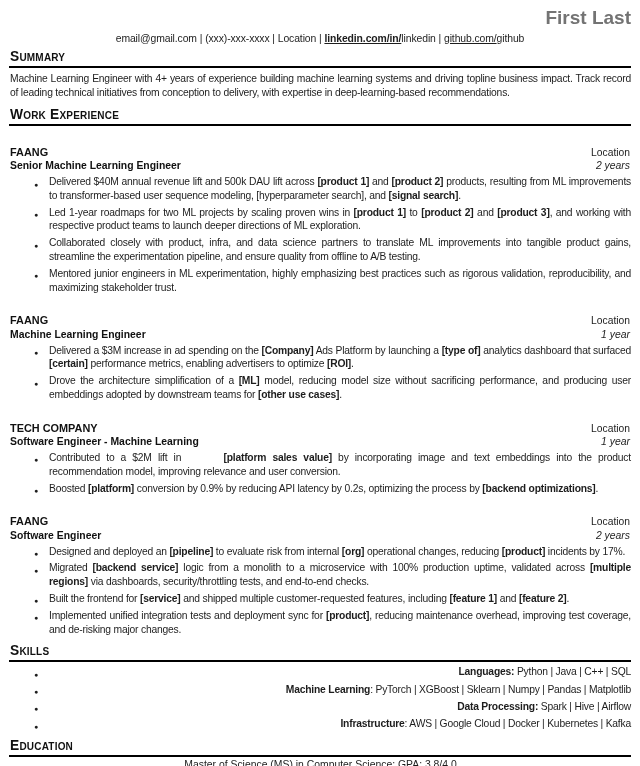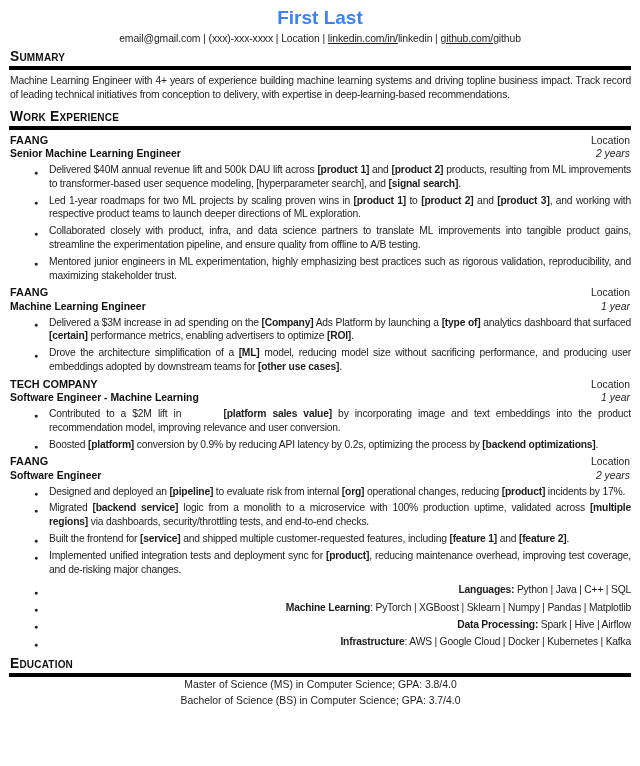--- a/index.html
+++ b/index.html
@@ -5,24 +5,24 @@
   * { box-sizing: border-box; }
   html, body { margin: 0; padding: 0; background: #ffffff; }
   body {
     width: 640px;
     font-family: "Liberation Sans", sans-serif;
     color: #1d1d1d;
   }
   .page { padding: 4px 9px 4px 9px; }
 
   .name {
-    text-align: center;
+    text-align: right;
     font-size: 19px;
     font-weight: 700;
-    color: #3b82f6;
+    color: #737373;
     margin: 2px 0 3px 0;
     line-height: 23px;
   }
   .contact {
     text-align: center;
     font-size: 10.4px;
     letter-spacing: -0.1px;
     margin-bottom: 3px;
     line-height: 13px;
   }
@@ -32,32 +32,32 @@
 
   h2.sec {
     font-variant: small-caps;
     font-size: 13.8px;
     font-weight: 700;
     color: #111;
     letter-spacing: 0.2px;
     line-height: 16px;
     margin: 0;
     padding: 0 0 1px 1px;
-    border-bottom: 4px solid #000000;
+    border-bottom: 2px solid #000000;
   }
 
   .sum {
     text-align: justify;
     font-size: 10.3px;
     line-height: 13.9px;
     letter-spacing: -0.2px;
     margin: 4px 0 0 1px;
   }
 
-  .job { margin-top: 4px; }
+  .job { margin-top: 20px; }
   .jrow {
     display: flex;
     justify-content: space-between;
     align-items: baseline;
     line-height: 13.6px;
     padding: 0 1px;
   }
   .co  { font-weight: 700; font-size: 10.9px; color: #111; }
   .loc { font-size: 10.3px; }
   .ti  { font-weight: 700; font-size: 10.4px; color: #111; }
@@ -87,21 +87,21 @@
 
   .school { font-weight: 700; font-size: 10.5px; color: #111; margin: 3px 0 0 1px; line-height: 15px; }
   .deg { font-size: 10.4px; line-height: 15.6px; margin-left: 1px; text-align: center; }
 </style>
 </head>
 <body>
 
 <div class="page">
 
   <div class="name">First Last</div>
-  <div class="contact"><span>email@gmail.com</span> | <span>(xxx)-xxx-xxxx</span> | <span>Location</span> | <span style="text-decoration: underline;">linkedin.com/in/</span><span>linkedin</span> | <span style="text-decoration: underline;">github.com/</span><span>github</span></div>
+  <div class="contact"><span>email@gmail.com</span> | <span>(xxx)-xxx-xxxx</span> | <span>Location</span> | <span style="text-decoration: underline; font-weight: bold;">linkedin.com/in/</span><span>linkedin</span> | <span style="text-decoration: underline;">github.com/</span><span>github</span></div>
 
   <div class="section first">
     <h2 class="sec">Summary</h2>
     <p class="sum">Machine Learning Engineer with 4+ years of experience building machine learning systems and driving topline business impact. Track record of leading technical initiatives from conception to delivery, with expertise in deep-learning-based recommendations.</p>
   </div>
 
   <div class="section">
     <h2 class="sec">Work Experience</h2>
     <div>
 
@@ -166,20 +166,21 @@
           <li>Designed and deployed an <span style="font-weight: 700;">[pipeline]</span> to evaluate risk from internal <span style="font-weight: 700;">[org]</span> operational changes, reducing <span style="font-weight: 700;">[product]</span> incidents by 17%.</li>
             <li>Migrated <span style="font-weight: 700;">[backend service]</span> logic from a monolith to a microservice with 100% production uptime, validated across <span style="font-weight: 700;">[multiple regions]</span> via dashboards, security/throttling tests, and end-to-end checks.</li>
             <li>Built the frontend for <span style="font-weight: 700;">[service]</span> and shipped multiple customer-requested features, including <span style="font-weight: 700;">[feature 1]</span> and <span style="font-weight: 700;">[feature 2]</span>.</li>
             <li>Implemented unified integration tests and deployment sync for <span style="font-weight: 700;">[product]</span>, reducing maintenance overhead, improving test coverage, and de-risking major changes.</li>
           </ul>
         </div>
       </div>
   </div>
 
   <div class="section">
+    <h2 class="sec">Skills</h2>
     <ul class="blist skills">
 
     <li><span style="font-weight: 700;">Languages:</span> Python | Java | C++ | SQL</li>
         <li><span style="font-weight: 700;">Machine Learning</span>: PyTorch | XGBoost | Sklearn | Numpy | Pandas | Matplotlib</li>
         <li><span style="font-weight: 700;">Data Processing:</span> Spark | Hive | Airflow</li>
         <li><span style="font-weight: 700;">Infrastructure</span>: AWS | Google Cloud | Docker | Kubernetes | Kafka</li>
       </ul>
   </div>
 
   <div class="section">

